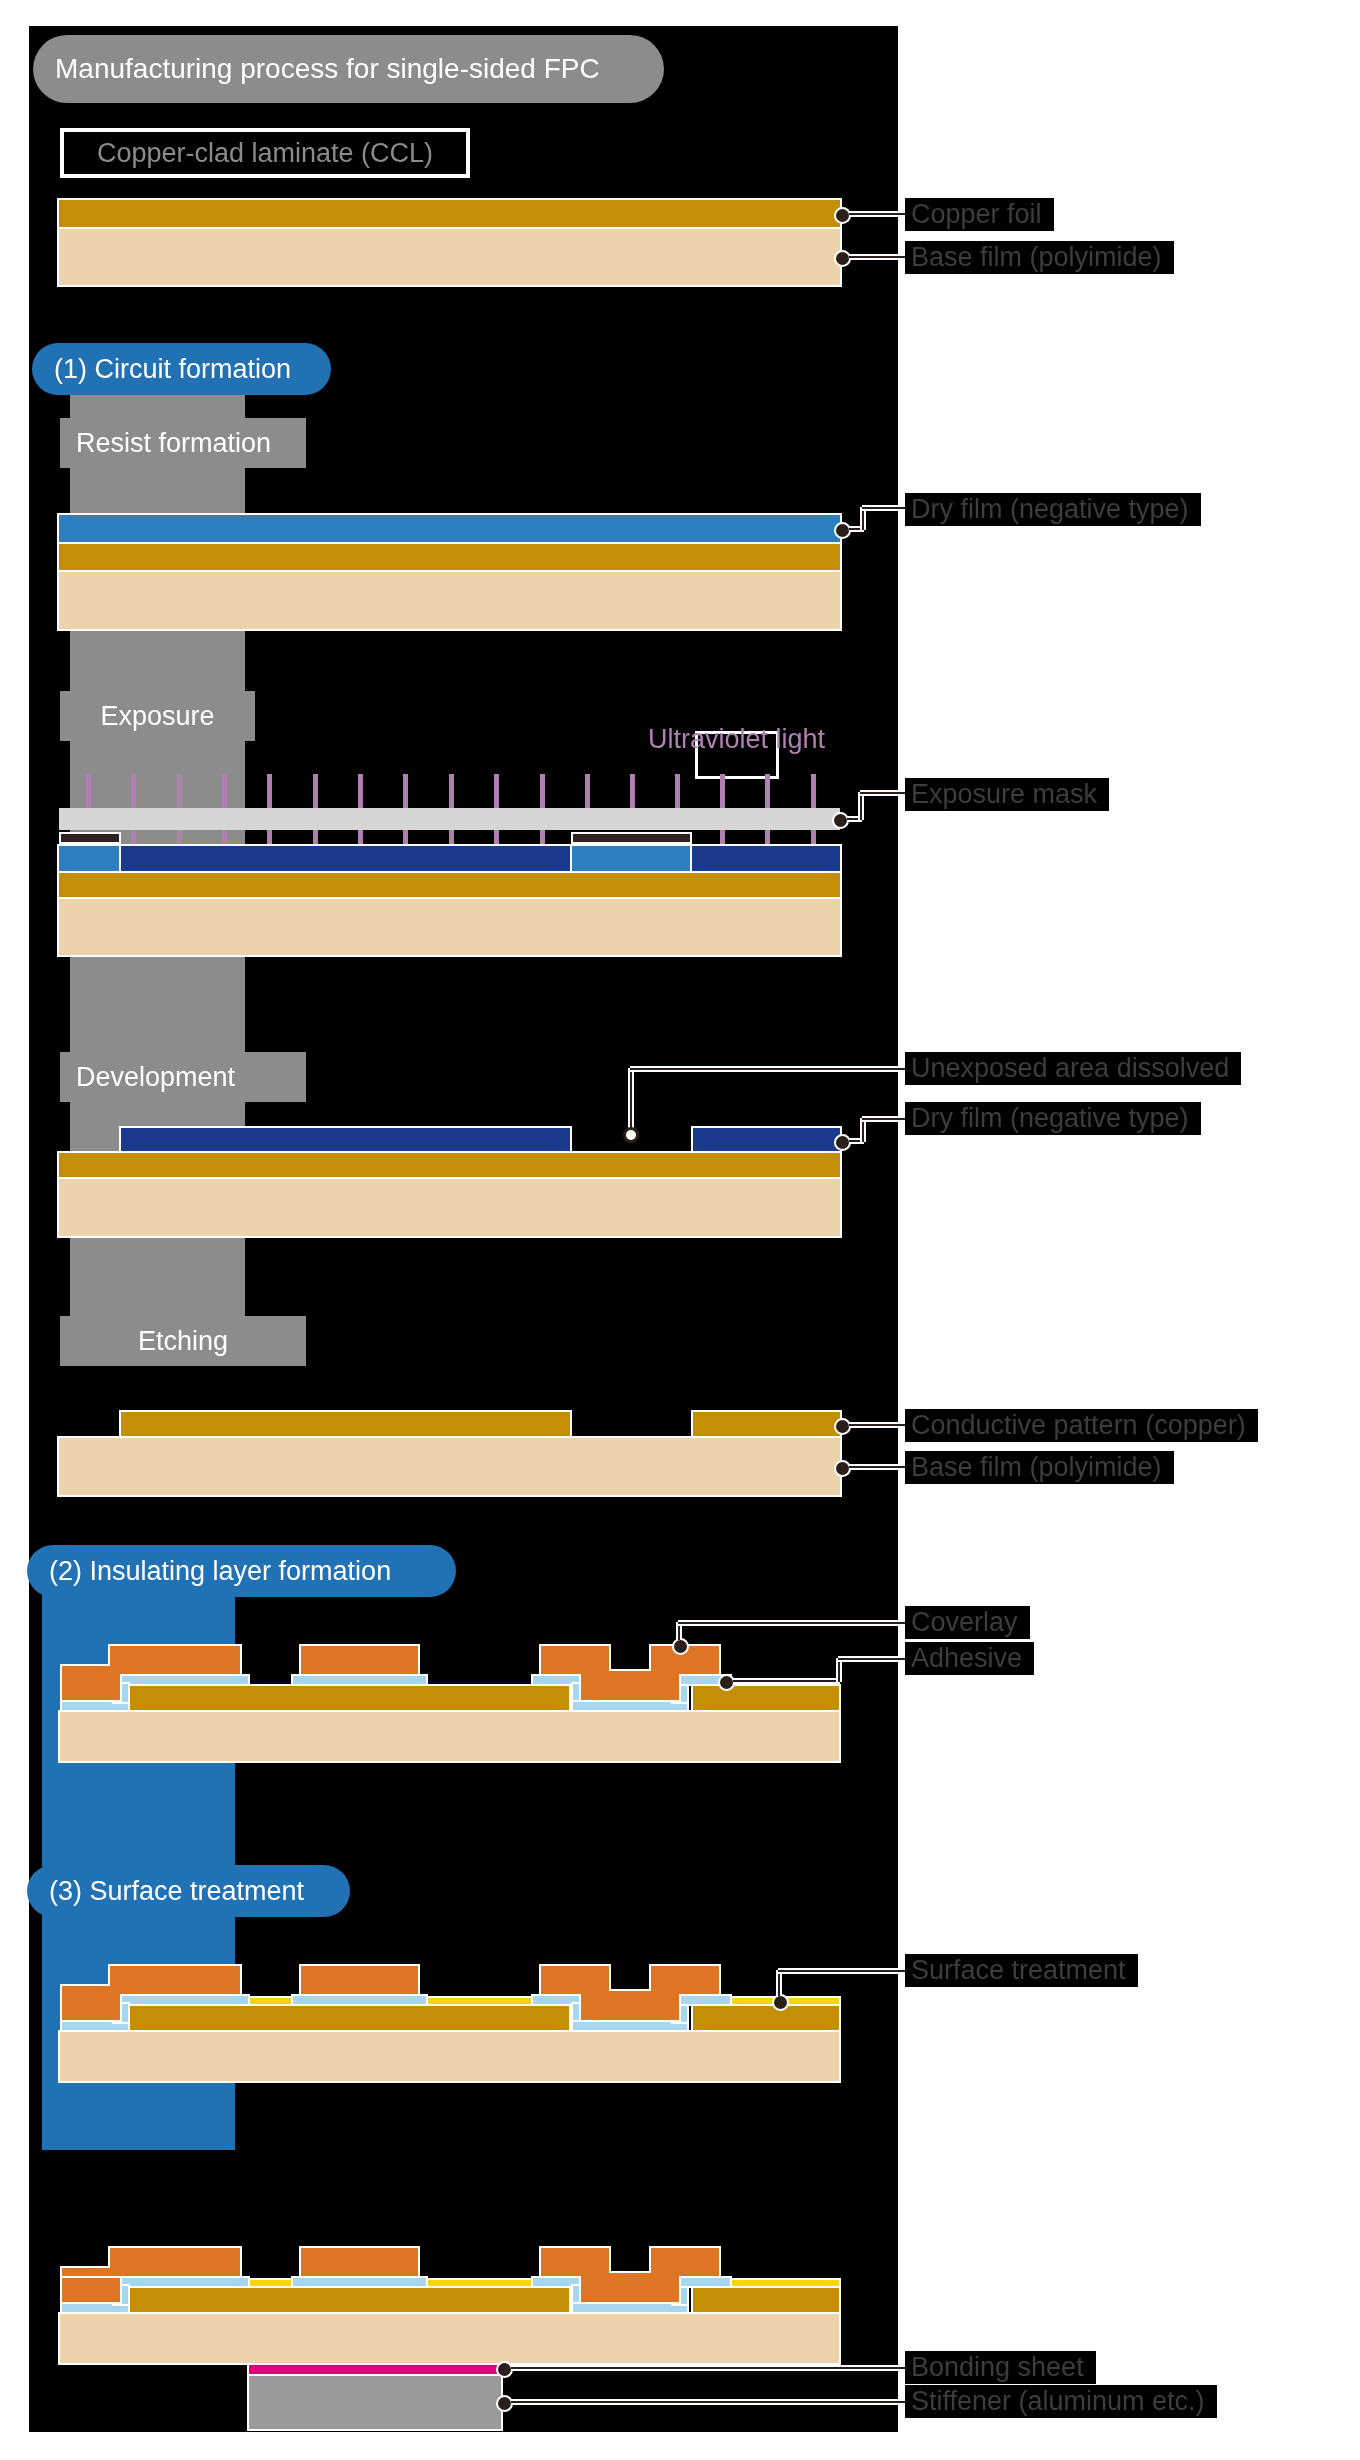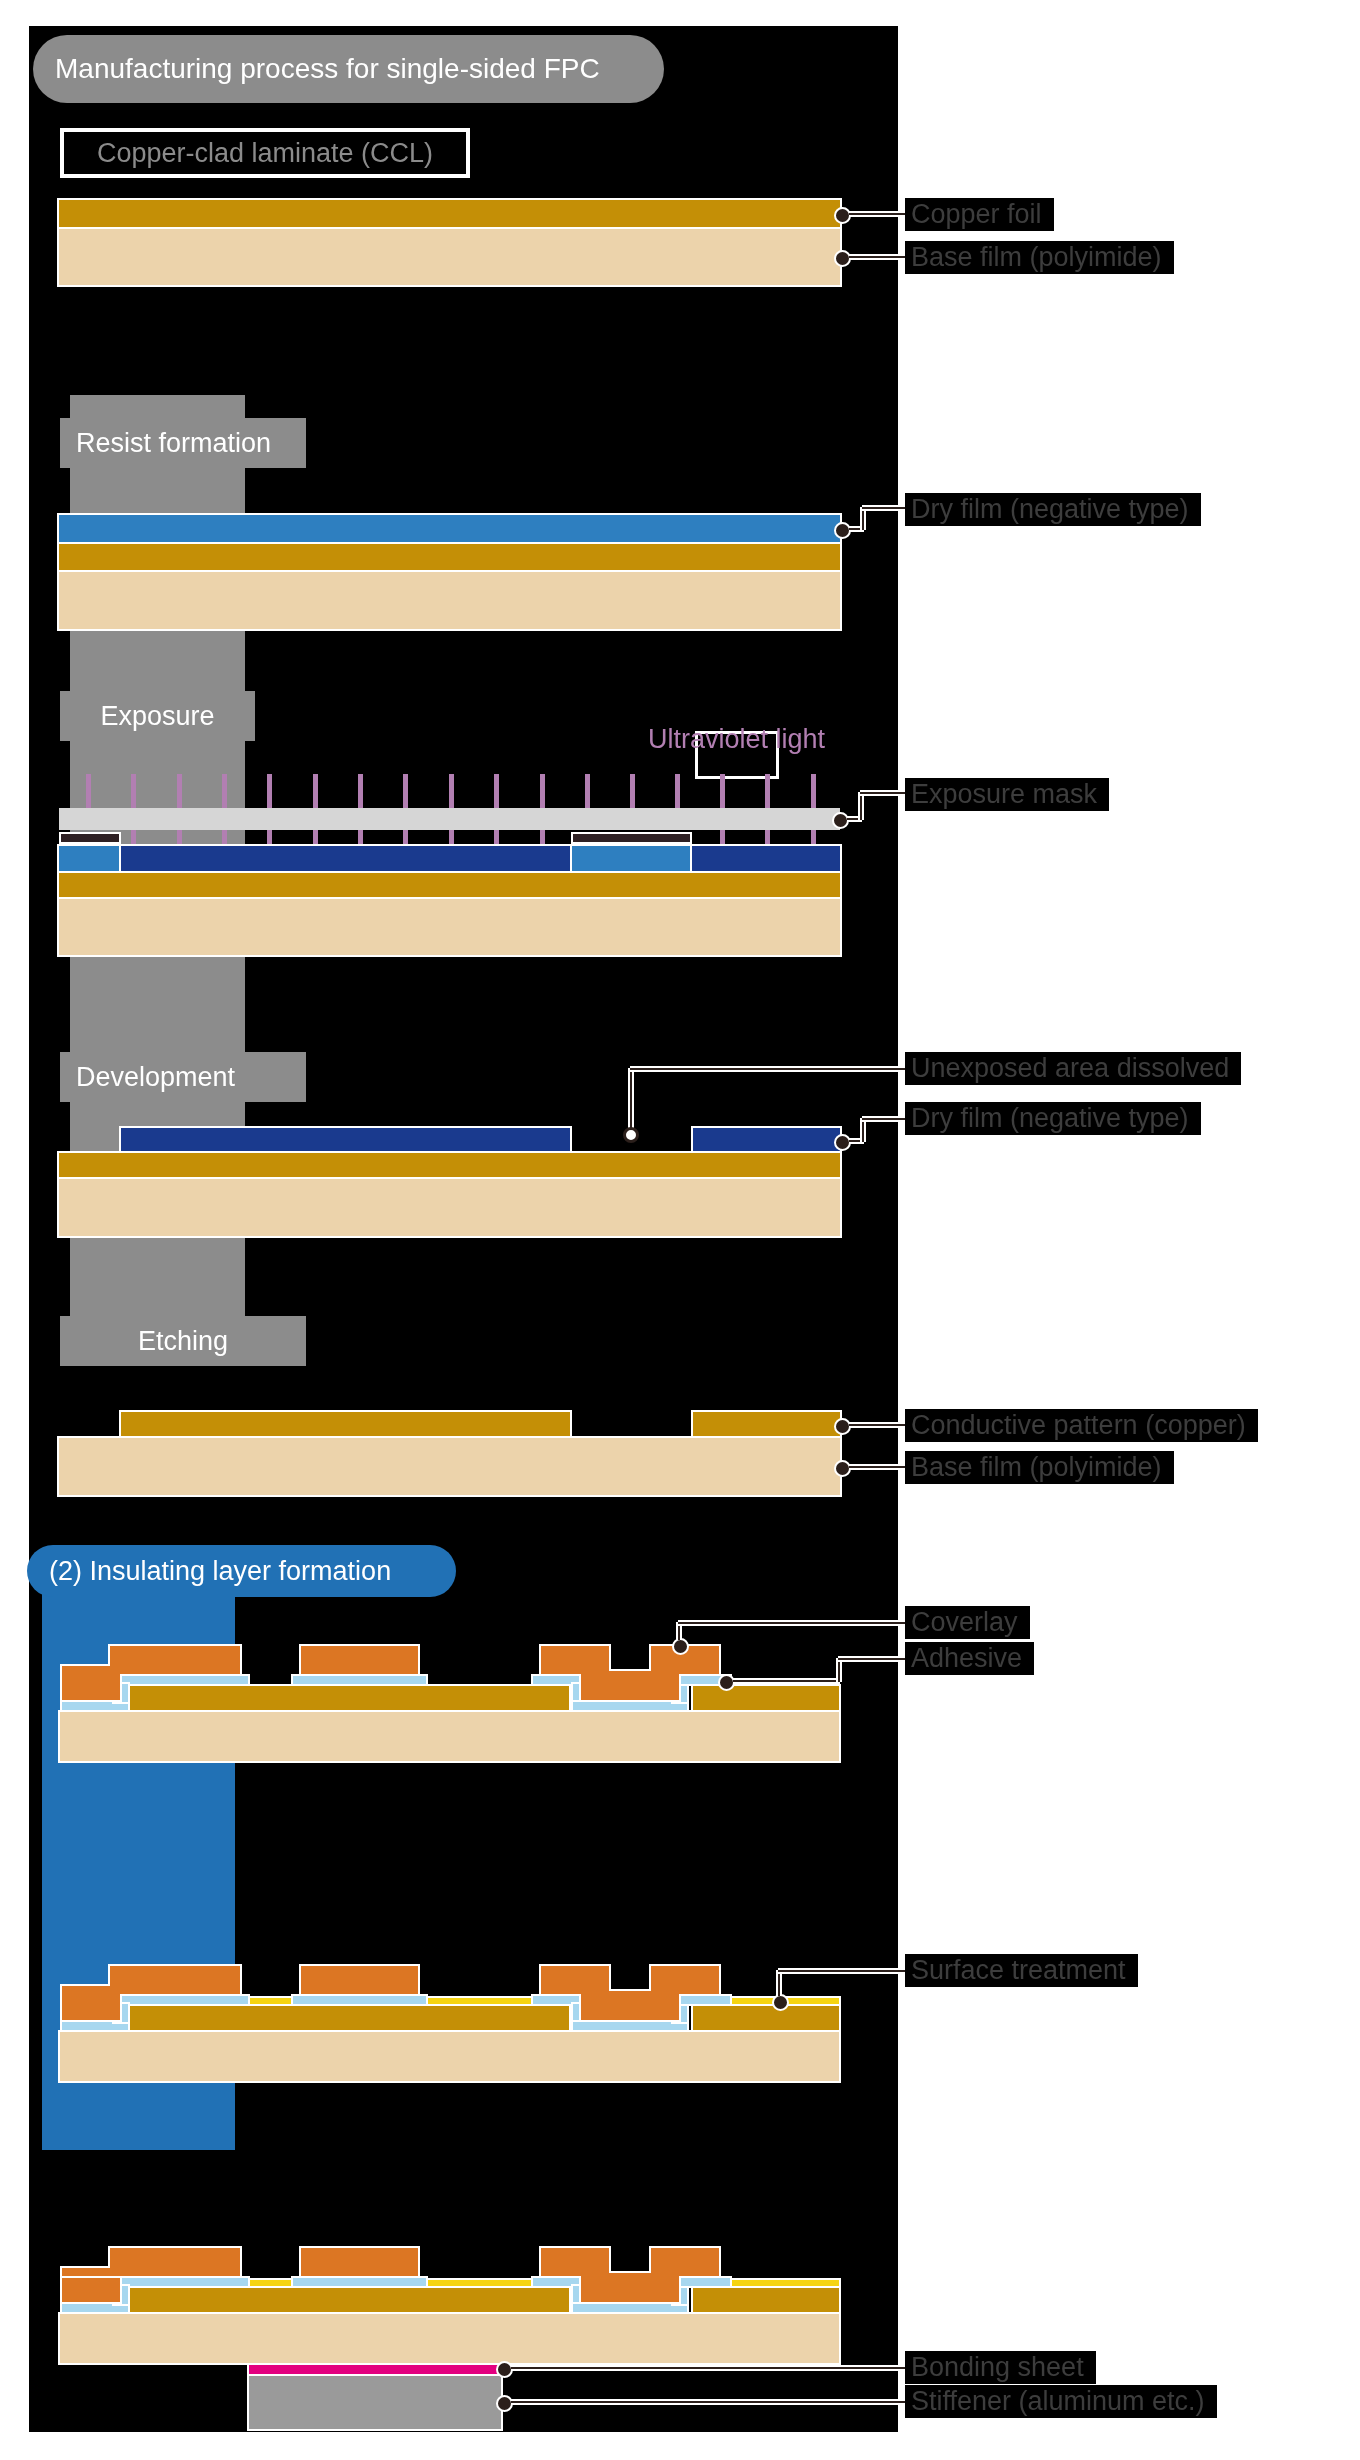--- a/index.html
+++ b/index.html
@@ -56,20 +56,23 @@
   <div class="abs layer" style="left:59px;top:229px;width:781px;height:56px;background:var(--base);"></div>
 
   <div class="abs dot" style="left:834px;top:207px;"></div>
   <div class="abs lead-h" style="left:849px;top:213px;width:56px;"></div>
   <div class="abs rlabel" style="left:905px;top:198px;">Copper foil</div>
 
   <div class="abs dot" style="left:834px;top:250px;"></div>
   <div class="abs lead-h" style="left:849px;top:256px;width:56px;"></div>
   <div class="abs rlabel" style="left:905px;top:241px;">Base film (polyimide)</div>
 
+  <div class="abs badge blue" style="left:32px;top:343px;width:299px;height:52px;">
+    <span>(1) Circuit formation</span>
+  </div>
 
   <div class="abs pbox padded" style="left:60px;top:418px;width:246px;height:50px;">
     <span>Resist formation</span>
   </div>
 
   <div class="abs layer" style="left:59px;top:515px;width:781px;height:29px;background:var(--dryfilm);"></div>
   <div class="abs layer" style="left:59px;top:544px;width:781px;height:28px;background:var(--copper);"></div>
   <div class="abs layer" style="left:59px;top:572px;width:781px;height:57px;background:var(--base);"></div>
 
   <div class="abs dot" style="left:834px;top:522px;"></div>
@@ -206,20 +209,23 @@
   <div class="abs lead-v" style="left:678px;top:1622px;height:18px;"></div>
   <div class="abs lead-h" style="left:678px;top:1622px;width:227px;"></div>
   <div class="abs rlabel" style="left:905px;top:1606px;">Coverlay</div>
 
   <div class="abs dot" style="left:718px;top:1674px;"></div>
   <div class="abs lead-h" style="left:733px;top:1680px;width:107px;"></div>
   <div class="abs lead-v" style="left:838px;top:1658px;height:24px;"></div>
   <div class="abs lead-h" style="left:838px;top:1658px;width:67px;"></div>
   <div class="abs rlabel" style="left:905px;top:1642px;">Adhesive</div>
 
+  <div class="abs badge blue" style="left:27px;top:1865px;width:323px;height:52px;">
+    <span>(3) Surface treatment</span>
+  </div>
 
   <svg class="abs" style="left:59px;top:1965px;" width="781" height="117" viewBox="0 0 781 117">
     <path fill="var(--base)" stroke="#fff" stroke-width="2" d="M0 66H781V117H0Z"></path>
     <g fill="var(--copper)" stroke="#fff" stroke-width="2">
       <path d="M62 40H511V66H62Z"></path>
         <path d="M633 40H781V66H633Z"></path>
     </g>
     <g fill="var(--surface)" stroke="#fff" stroke-width="2">
       <path d="M190 32H233V40H190Z"></path>
         <path d="M368 32H473V40H368Z"></path>

